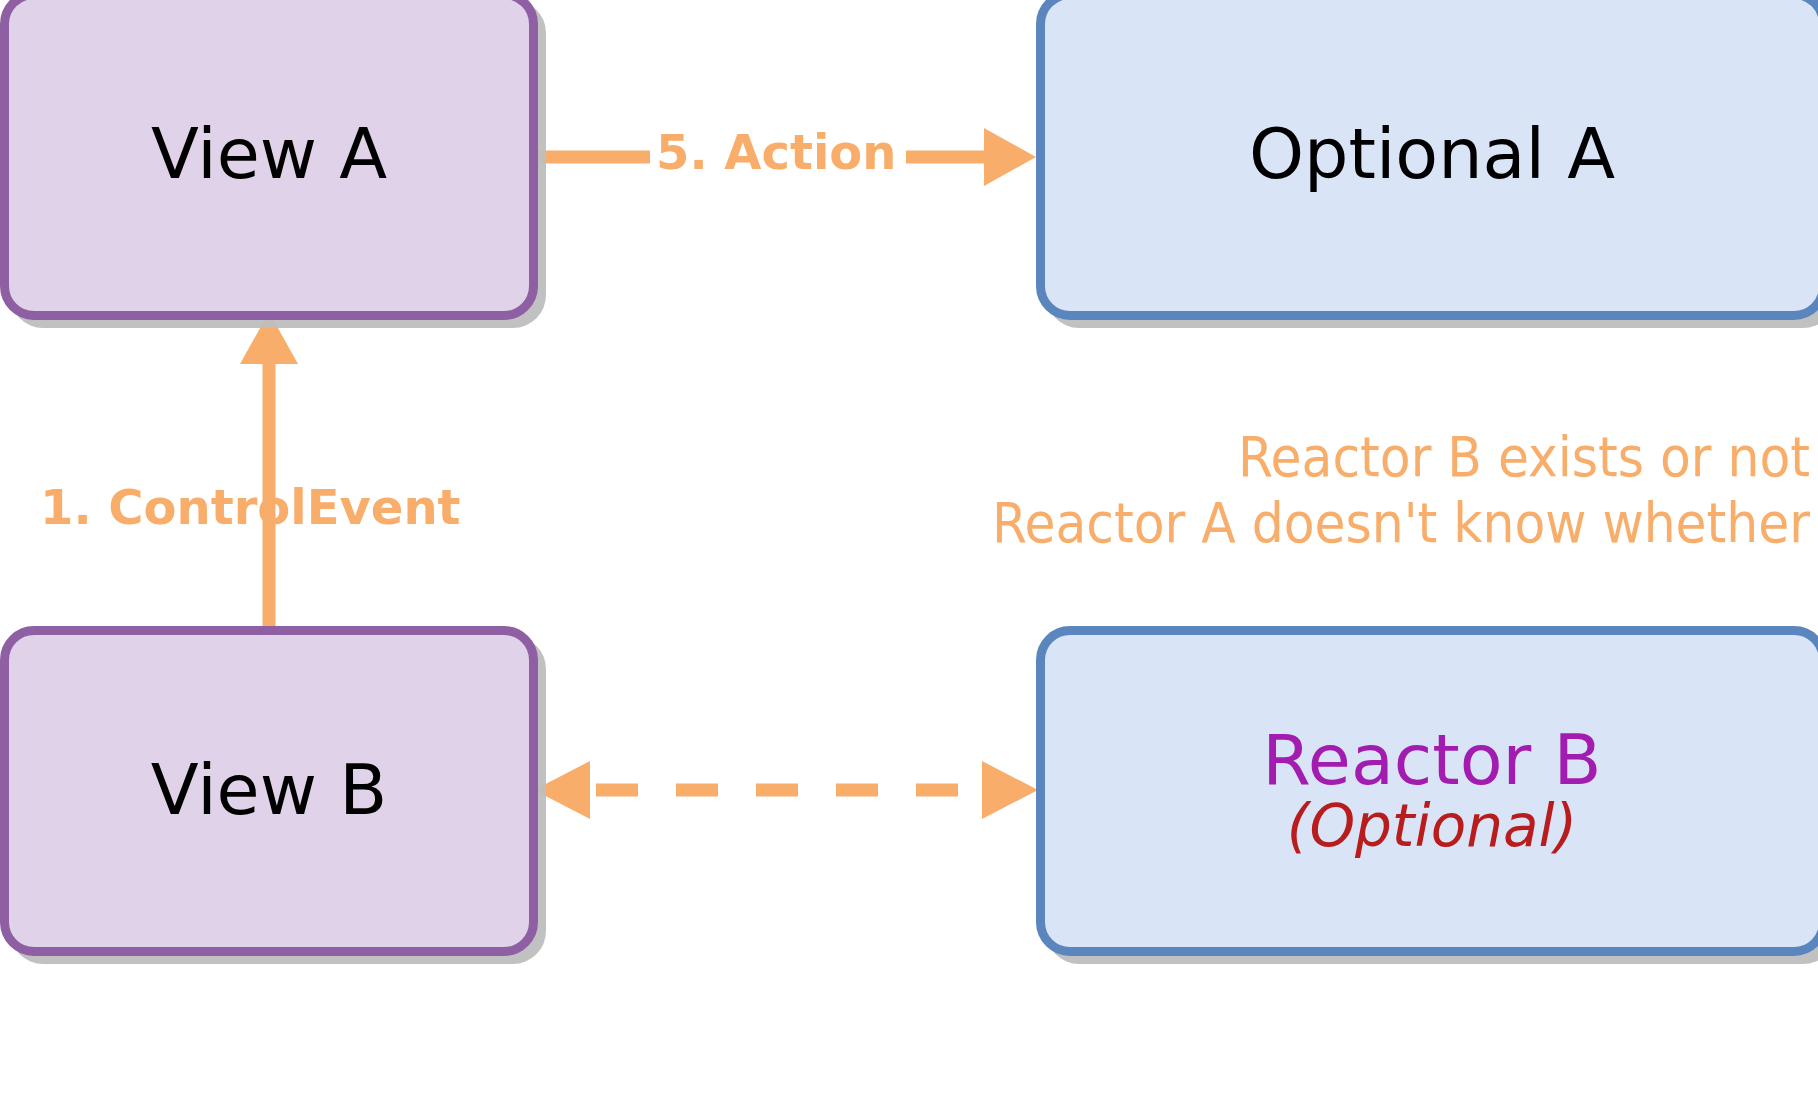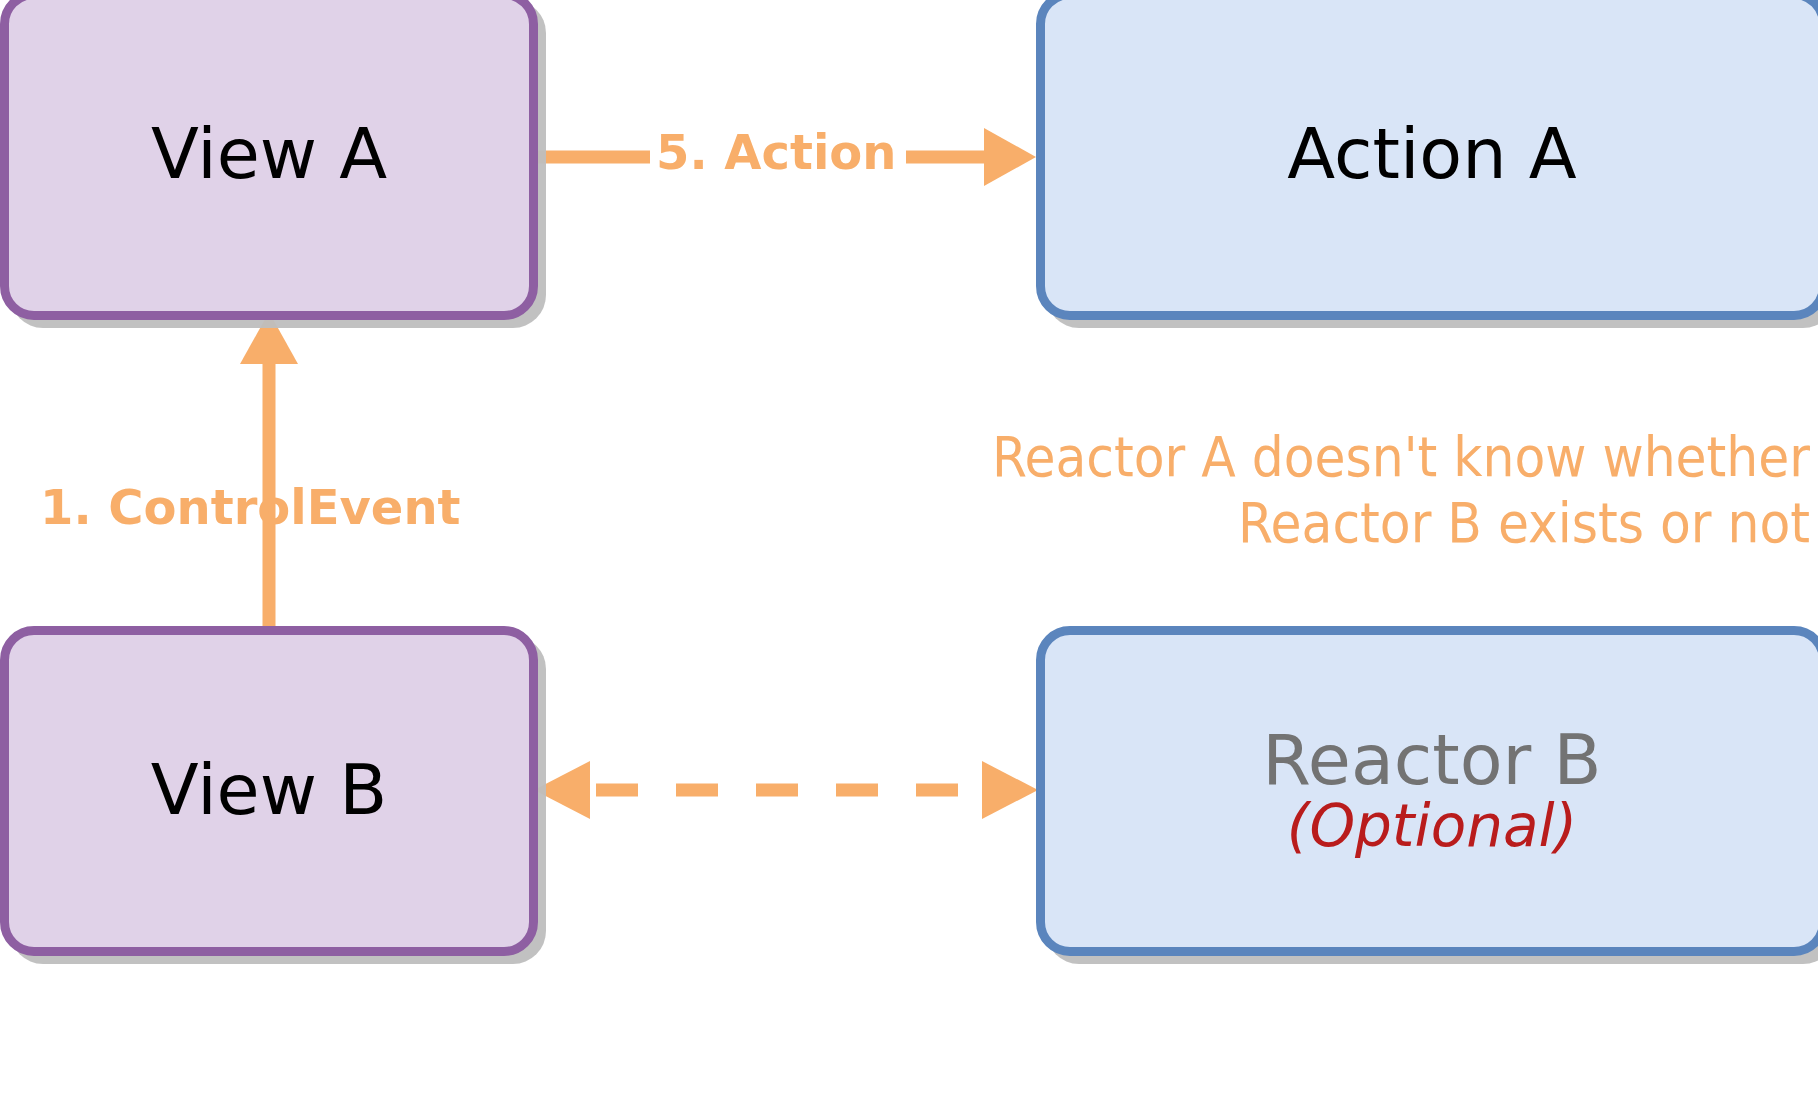--- a/index.html
+++ b/index.html
@@ -40,21 +40,21 @@
     border: 9px solid #5b85bd;
   }
   .node-label {
     font-size: 70px;
     line-height: 1.02;
     color: #000000;
     letter-spacing: 0px;
     white-space: nowrap;
   }
   .node-label.muted {
-    color: #737373;
+    color: #a21caf;
   }
   .node-sublabel {
     font-size: 58px;
     font-style: italic;
     color: #b91c1c;
     line-height: 1.05;
     white-space: nowrap;
   }
 
   
@@ -133,34 +133,34 @@
       <polygon points="534,790 590,761 590,819" fill="#f8ae6a"></polygon>
       <polygon points="1038,790 982,761 982,819" fill="#f8ae6a"></polygon>
     </g>
   </svg>
 
   <div id="view-a" class="node node-view">
     <span class="node-label">View A</span>
   </div>
 
   <div id="reactor-a" class="node node-reactor">
-    <span class="node-label">Action A</span>
+    <span class="node-label">Optional A</span>
   </div>
 
   <div id="view-b" class="node node-view">
     <span class="node-label">View B</span>
   </div>
 
   <div id="reactor-b" class="node node-reactor">
     <span class="node-label muted">Reactor B</span>
     <span class="node-sublabel">(Optional)</span>
   </div>
 
   <div id="label-action" class="edge-label">5. Action</div>
 
   <div id="label-controlevent" class="edge-label">1. ControlEvent</div>
 
   <div id="note">
+    <span class="note-line">Reactor B exists or not</span>
     <span class="note-line">Reactor A doesn't know whether</span>
-    <span class="note-line">Reactor B exists or not</span>
   </div>
 
 </div>
 
 </body></html>

